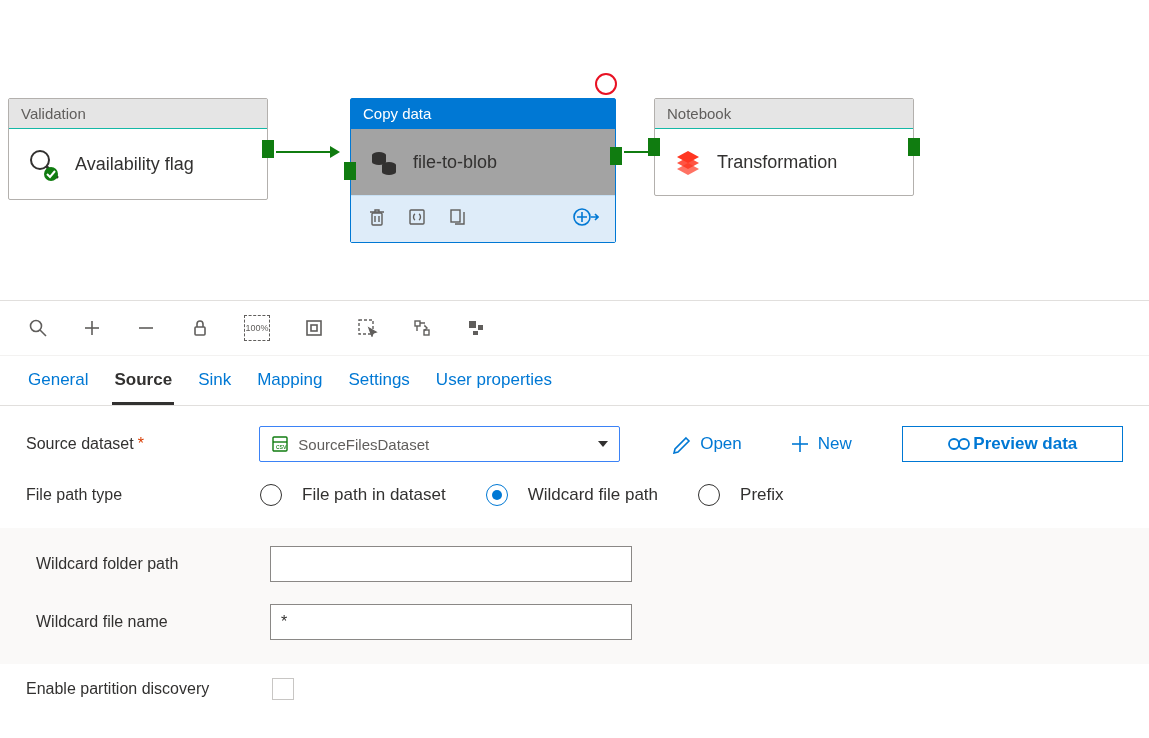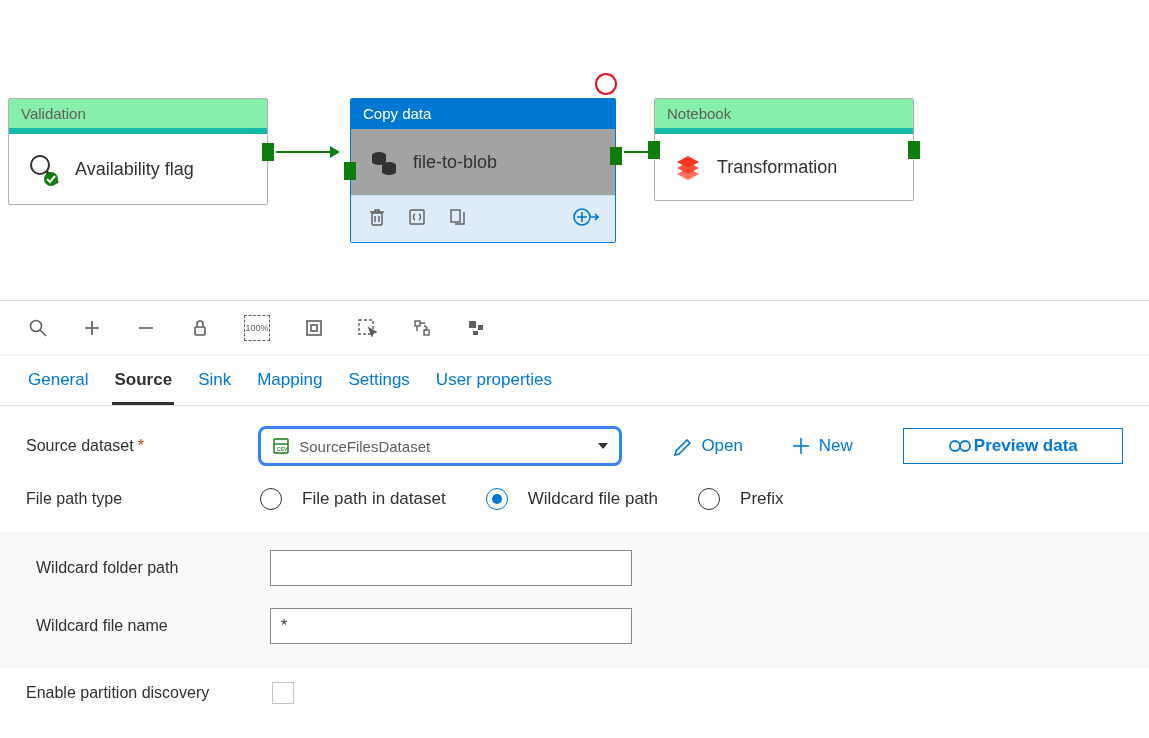--- a/index.html
+++ b/index.html
@@ -1,21 +1,21 @@
 <!DOCTYPE html>
 <html><head>
 <meta charset="utf-8">
 <style>
   html,body{margin:0;padding:0;background:#fff;font-family:"Segoe UI",Arial,sans-serif;font-size:15px;color:#323130;}
   body{width:1149px;height:738px;overflow:hidden;}
 
   
   .canvas{position:relative;height:300px;border-bottom:1px solid #e1dfdd;}
   .node{position:absolute;border:1px solid #b3b0ad;border-radius:2px;background:#fff;}
-  .node-head{background:#86efac;padding:6px 12px;font-size:15px;color:#605e5c;border-bottom:6px solid #14b8a6;}
+  .node-head{background:#e5e5e5;padding:6px 12px;font-size:15px;color:#605e5c;border-bottom:1px solid #14b8a6;}
   .node-body{display:flex;align-items:center;gap:14px;padding:18px 18px;}
   .node-body .lbl{font-size:18px;}
   .node.selected{border:1px solid #0078d4;}
   .node.selected .node-head{background:#0078d4;color:#fff;border-bottom:1px solid #0078d4;}
   .node.selected .node-body{background:#a3a3a3;}
   .node-tools{display:flex;gap:16px;align-items:center;padding:10px 16px 14px 16px;background:#deecf9;border-top:1px solid #c7e0f4;justify-content:space-between;}
   .node-tools .left{display:flex;gap:20px;}
   .handle{position:absolute;width:12px;height:18px;background:#107c10;top:50%;margin-top:-9px;}
   .handle.in{left:-7px;}
   .handle.out{right:-7px;}
@@ -31,21 +31,21 @@
   .tabs{display:flex;gap:22px;padding:0 26px;border-bottom:1px solid #e1dfdd;font-size:17px;}
   .tab{padding:14px 2px 12px 2px;color:#0078d4;cursor:pointer;}
   .tab.active{color:#323130;font-weight:600;border-bottom:3px solid #323130;}
 
   
   .form{padding:20px 26px 0 26px;}
   .row{display:flex;align-items:center;margin-bottom:22px;gap:14px;}
   .row .label{width:220px;font-size:16px;color:#323130;}
   .req{color:#d83b01;margin-left:4px;}
 
-  .select{display:flex;align-items:center;justify-content:center;width:340px;height:34px;border:3px solid #3b82f6;border-radius:8px;padding:0 10px;background:#fff;color:#605e5c;}
+  .select{display:flex;align-items:center;justify-content:center;width:340px;height:34px;border:1px solid #3b82f6;border-radius:2px;padding:0 10px;background:#fff;color:#605e5c;}
   .select .sicon{width:20px;height:20px;display:flex;align-items:center;justify-content:center;color:#0b6a0b;}
   .select .sval{flex:1;padding-left:8px;}
   .chev{color:#323130;}
 
   .linkbtn{display:flex;align-items:center;gap:8px;color:#0078d4;font-size:17px;cursor:pointer;}
   .linkbtn svg{stroke:#0078d4;}
   .previewbtn{display:flex;align-items:center;justify-content:center;gap:2px;color:#0078d4;border:1px solid #0078d4;width:222px;height:36px;font-size:17px;font-weight:600;background:#fff;}
 
   .chk{width:20px;height:20px;border:1px solid #0078d4;border-radius:2px;display:flex;align-items:center;justify-content:center;}
   .chk.checked::after{content:"";width:10px;height:5px;border-left:2px solid #0078d4;border-bottom:2px solid #0078d4;transform:rotate(-45deg);margin-top:-3px;}

